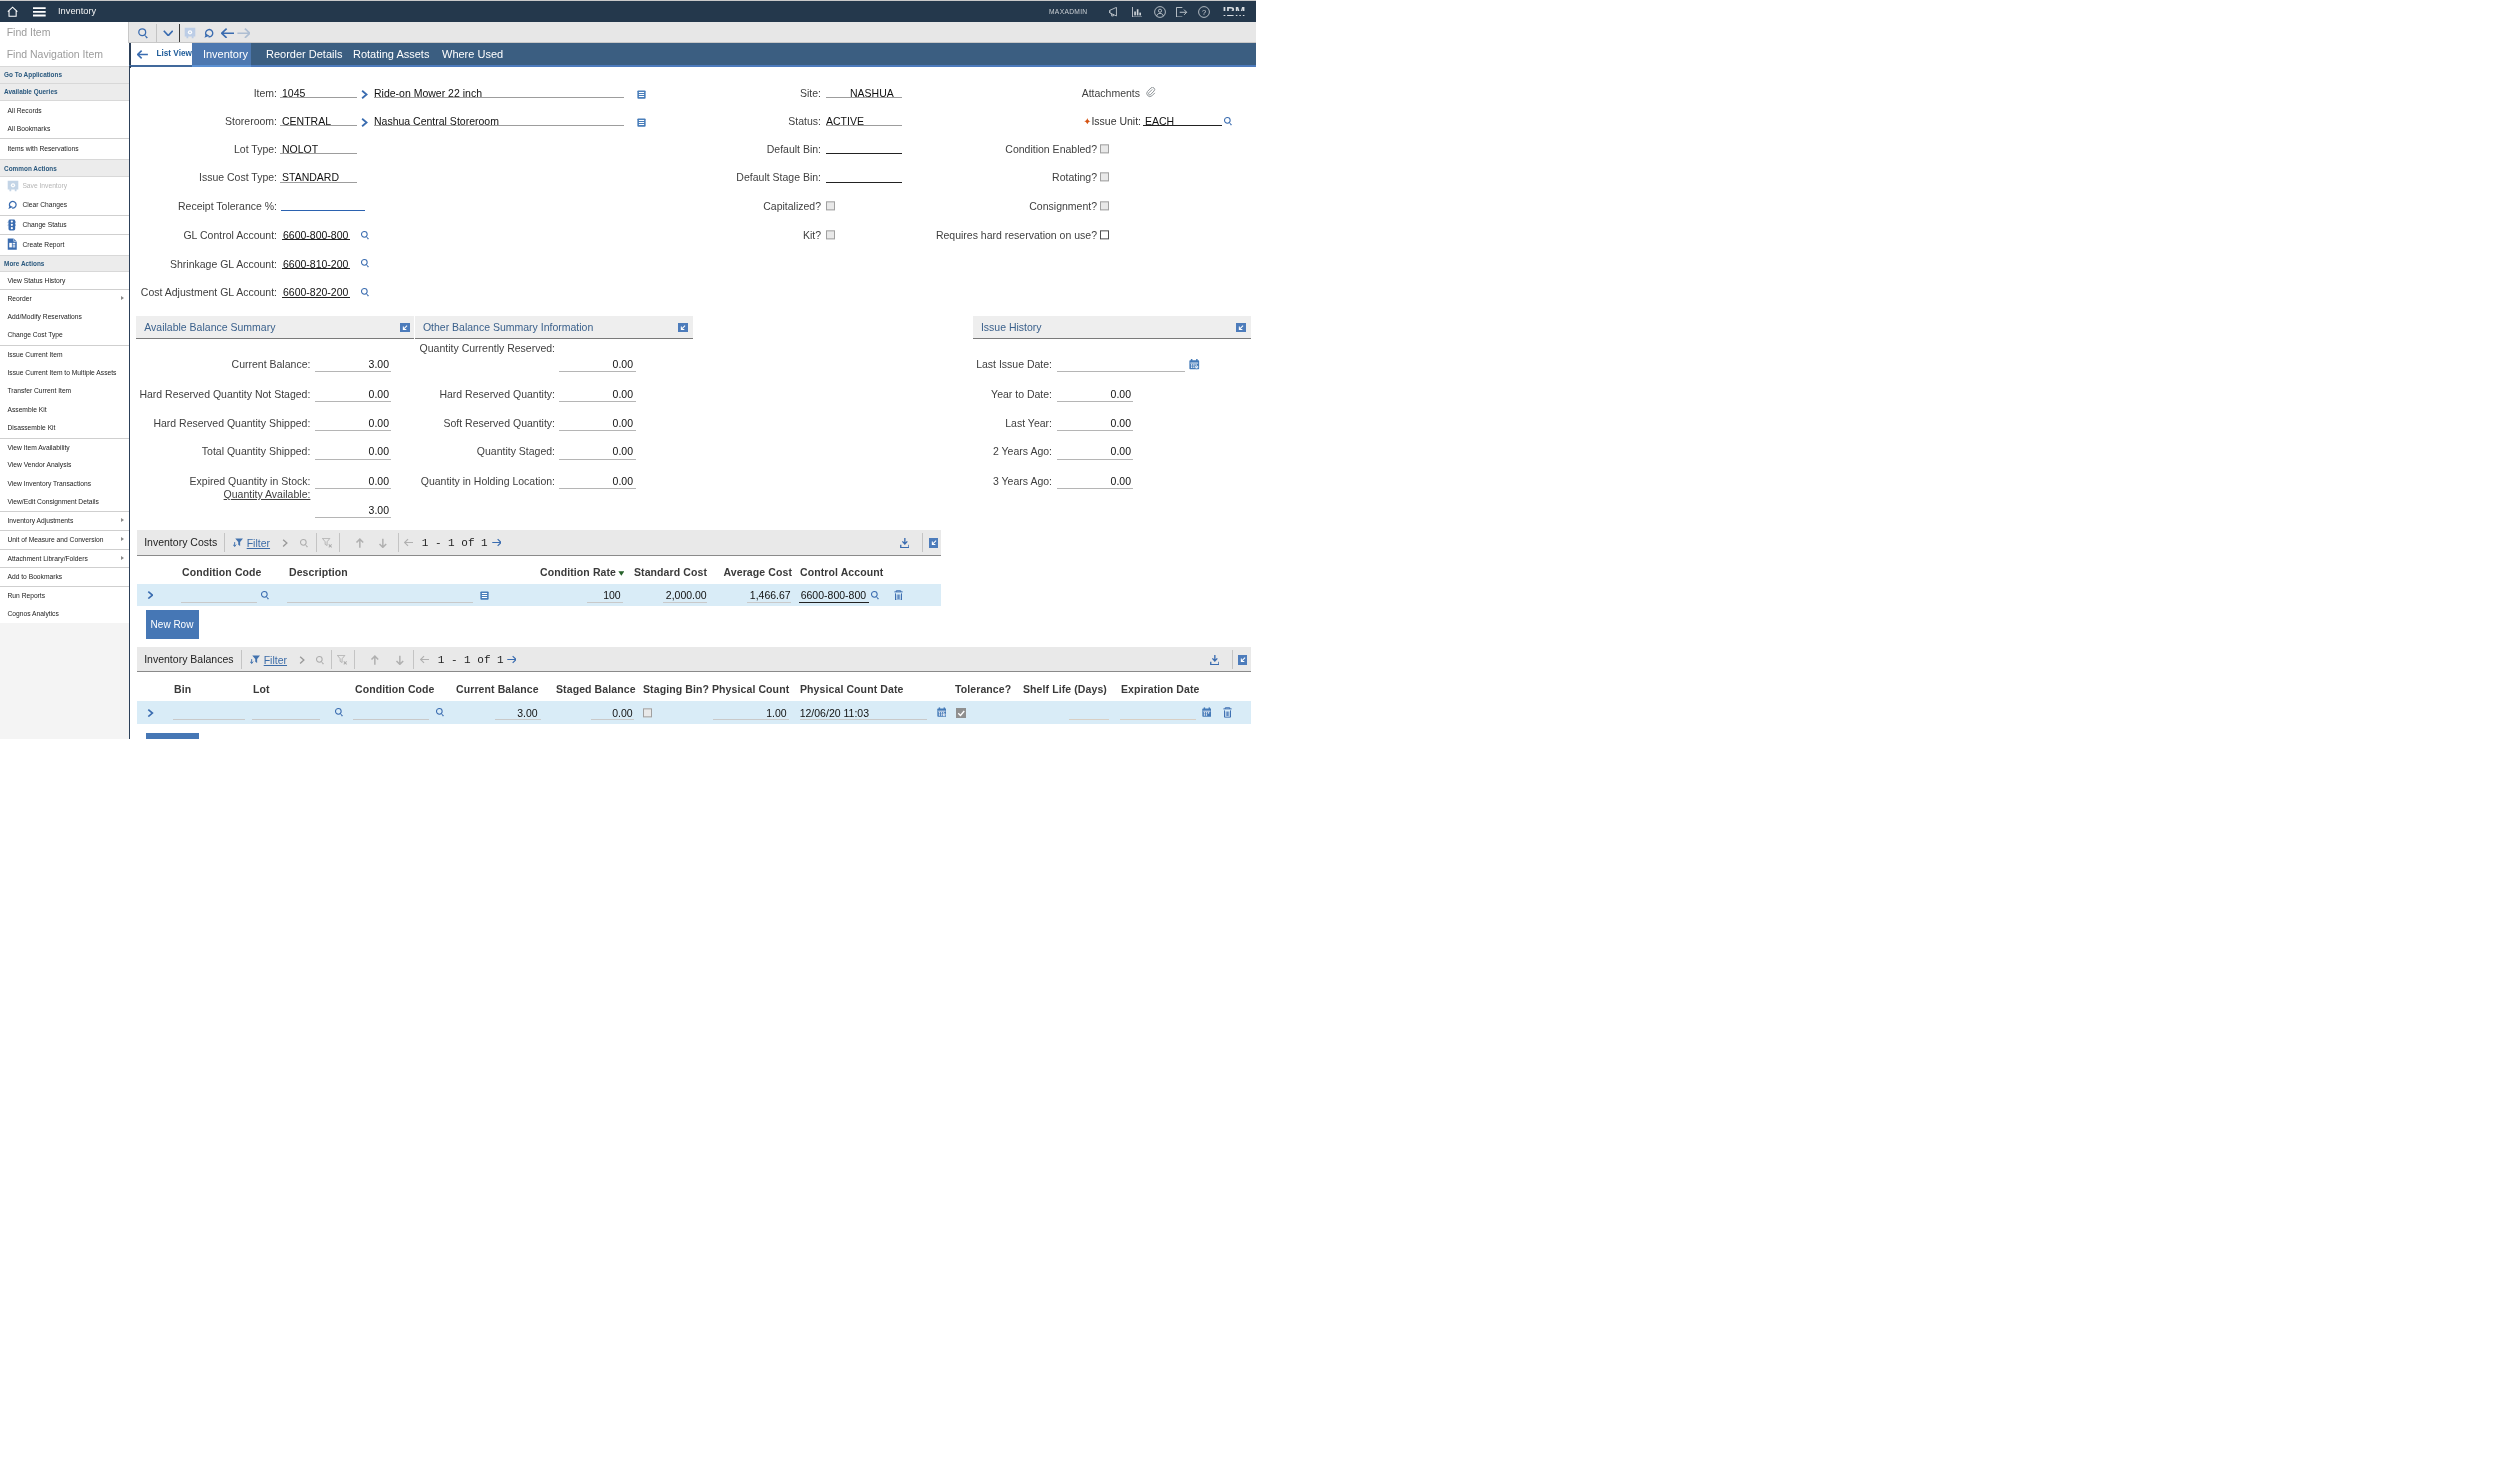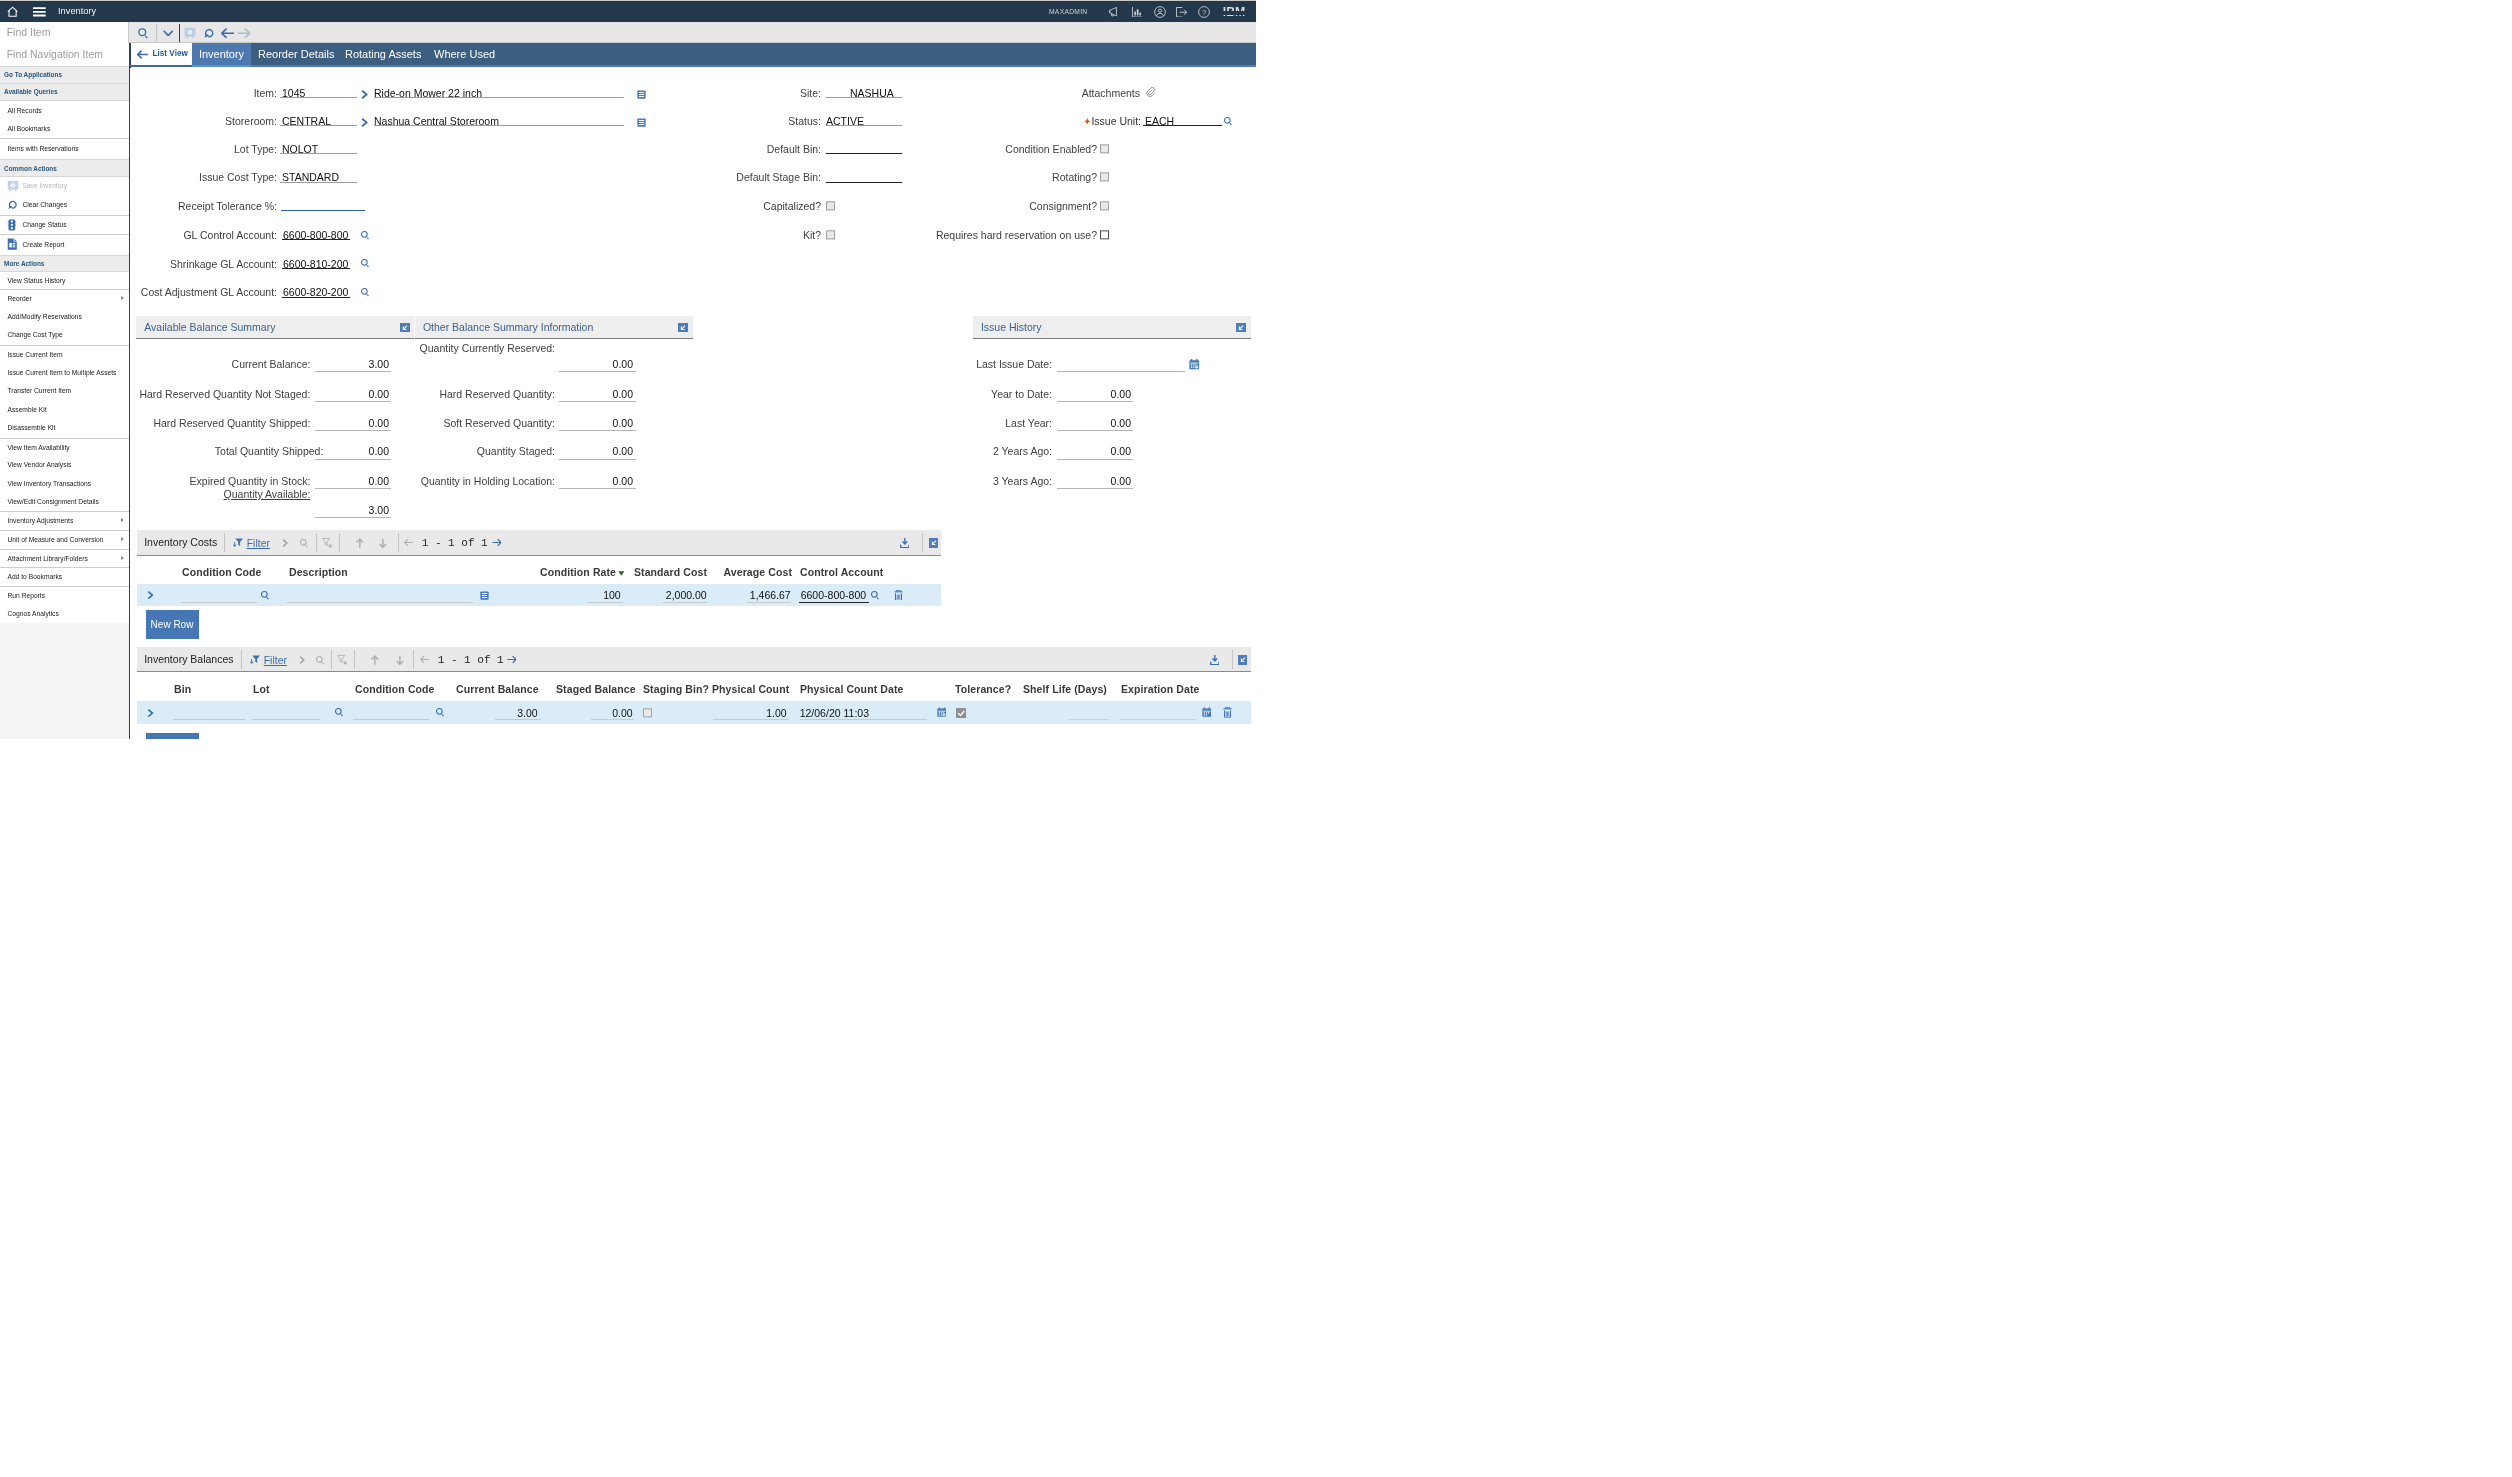--- a/index.html
+++ b/index.html
@@ -17,21 +17,21 @@
 #toolrow { position:absolute; left:0; top:22.4px; width:1256px; height:21px; background:#e7e7e7; border-bottom:0.7px solid #c8c8c8; }
 #finditem { position:absolute; left:0; top:0; width:129px; height:21px; background:#fff; border-right:0.7px solid #c8c8c8; color:#9c9c9c; font-size:10.5px; line-height:20px; padding-left:6.7px; }
 .tcell { position:absolute; top:0; height:21px; display:flex; align-items:center; justify-content:center; }
 .tsep { position:absolute; top:1.5px; height:18px; width:0.7px; background:#c4c4c4; }
 
 
 #tabrow { position:absolute; left:0; top:43px; width:1256px; height:22.4px; }
 #findnav { position:absolute; left:0; top:0; width:129px; height:22.4px; background:#fff; color:#9c9c9c; font-size:10.5px; line-height:22px; padding-left:6.7px; }
 #tabs { position:absolute; left:129px; top:0; width:1128px; height:22.4px; background:#3b5e81; }
 #tabs .underline { position:absolute; left:0; top:22.4px; width:1128px; height:1.9px; background:#4c7abc; }
-.tab { position:absolute; top:0; height:22.4px; line-height:22.4px; color:#fff; font-size:11px; text-align:center; }
+.tab { position:absolute; top:0; height:22.4px; line-height:22.4px; color:#fff; font-size:11px; text-align:center;padding-left:8px; }
 #tab-listview { left:0; width:63px; background:#fff; color:#1f5c99; font-weight:bold; font-size:8.2px; }
 #tab-inv { left:63px; width:59px; background:#4d78b0; }
 
 
 #sidebar { position:absolute; left:0; top:66px; width:130px; height:673px; background:#f4f4f4; }
 #sidebar .inner { position:absolute; left:0; top:0; width:129px; background:#fff; }
 #sidebar .rborder { position:absolute; left:129px; top:0; width:1.5px; height:673px; background:#2c4059; }
 .sbar { height:17.3px; background:#ececec; border-top:0.7px solid #d8d8d8; border-bottom:0.7px solid #d8d8d8; color:#29587e; font-weight:bold; font-size:6.4px; line-height:16.4px; padding-left:4.1px; }
 .sitem { height:18.5px; font-size:6.7px; color:#1a1a1a; line-height:18.5px; padding-left:7.5px; position:relative; background:#fff; }
 .sitem.ic { padding-left:22.4px; }
@@ -372,21 +372,21 @@
       </div>
       <div class="flabel" style="right:104px;top:46px;">Current Balance:</div>
       <div class="fval" style="right:25.4px;top:46px;">3.00</div>
       <div class="uline" style="left:179px;top:53px;width:76px;background:#b5b5b5;"></div>
       <div class="flabel" style="right:104px;top:76px;">Hard Reserved Quantity Not Staged:</div>
       <div class="fval" style="right:25.4px;top:76px;">0.00</div>
       <div class="uline" style="left:179px;top:83px;width:76px;background:#b5b5b5;"></div>
       <div class="flabel" style="right:104px;top:105px;">Hard Reserved Quantity Shipped:</div>
       <div class="fval" style="right:25.4px;top:105px;">0.00</div>
       <div class="uline" style="left:179px;top:112px;width:76px;background:#b5b5b5;"></div>
-      <div class="flabel" style="right:91px;top:133px;">Total Quantity Shipped:</div>
+      <div class="flabel" style="right:104px;top:133px;">Total Quantity Shipped:</div>
       <div class="fval" style="right:25.4px;top:133px;">0.00</div>
       <div class="uline" style="left:179px;top:141px;width:76px;background:#b5b5b5;"></div>
       <div class="flabel" style="right:104px;top:163px;">Expired Quantity in Stock:</div>
       <div class="fval" style="right:25.4px;top:163px;">0.00</div>
       <div class="uline" style="left:179px;top:170px;width:76px;background:#b5b5b5;"></div>
       <div class="flabel" style="right:104px;top:176px;text-decoration:underline;">Quantity Available:</div>
       <div class="fval" style="right:25.4px;top:192px;">3.00</div>
       <div class="uline" style="left:179px;top:199px;width:76px;background:#b5b5b5;"></div>
     </div>
 

